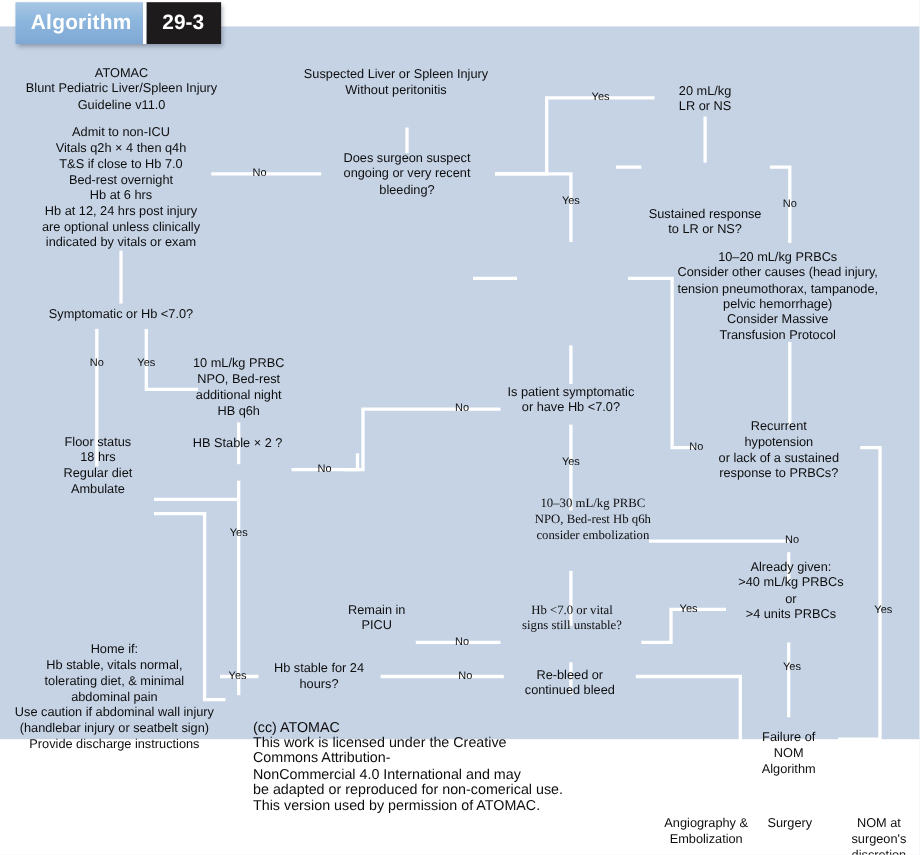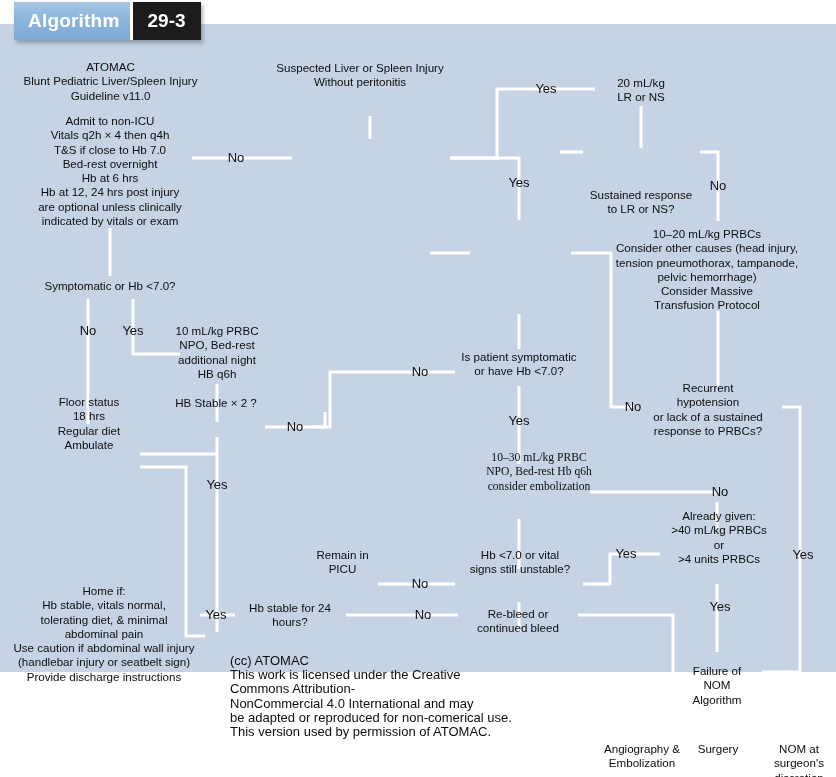--- a/index.html
+++ b/index.html
@@ -89,21 +89,21 @@
     color: #0d0d0d;
     font-size: 11.6px;
     line-height: 14.3px;
     white-space: pre-line;
     z-index: 10;
   }
   .edge-label {
     position: absolute;
     text-align: center;
     color: #0d0d0d;
-    font-size: 13px;
+    font-size: 10px;
     line-height: 13px;
     z-index: 12;
   }
   .license {
     position: absolute;
     text-align: left;
     color: #0d0d0d;
     font-size: 13px;
     line-height: 14.2px;
     white-space: pre-line;
@@ -199,20 +199,23 @@
 T&amp;S if close to Hb 7.0
 Bed-rest overnight
 Hb at 6 hrs
 Hb at 12, 24 hrs post injury
 are optional unless clinically
 indicated by vitals or exam</div>
 
     <div class="node" style="left:252px; top:37px; width:216px;">Suspected Liver or Spleen Injury
 Without peritonitis</div>
 
+    <div class="node" style="left:285px; top:113px; width:170px;">Does surgeon suspect
+ongoing or very recent
+bleeding?</div>
 
     <div class="node" style="left:586px; top:52px; width:110px;">20 mL/kg
 LR or NS</div>
 
     <div class="node" style="left:566px; top:120px; width:150px;margin-top:44px;">Sustained response
 to LR or NS?</div>
 
     <div class="node" style="left:578px; top:203px; width:258px;">10–20 mL/kg PRBCs
 Consider other causes (head injury,
 tension pneumothorax, tampanode,
@@ -248,21 +251,21 @@
 consider embolization</div>
 
     <div class="node" style="left:658px; top:485px; width:122px;">Already given:
 &gt;40 mL/kg PRBCs
 or
 &gt;4 units PRBCs</div>
 
     <div class="node" style="left:305px; top:524px; width:75px;">Remain in
 PICU</div>
 
-    <div class="node" style="left:452px; top:524px; width:136px;">Hb &lt;7.0 or vital
+    <div class="node" style="left:452px; top:524px; width:136px;font-family:Liberation Serif, serif;">Hb &lt;7.0 or vital
 signs still unstable?</div>
 
     <div class="node" style="left:0px; top:560px; width:208px;">Home if:
 Hb stable, vitals normal,
 tolerating diet, &amp; minimal
 abdominal pain
 Use caution if abdominal wall injury
 (handlebar injury or seatbelt sign)
 Provide discharge instructions</div>
 

